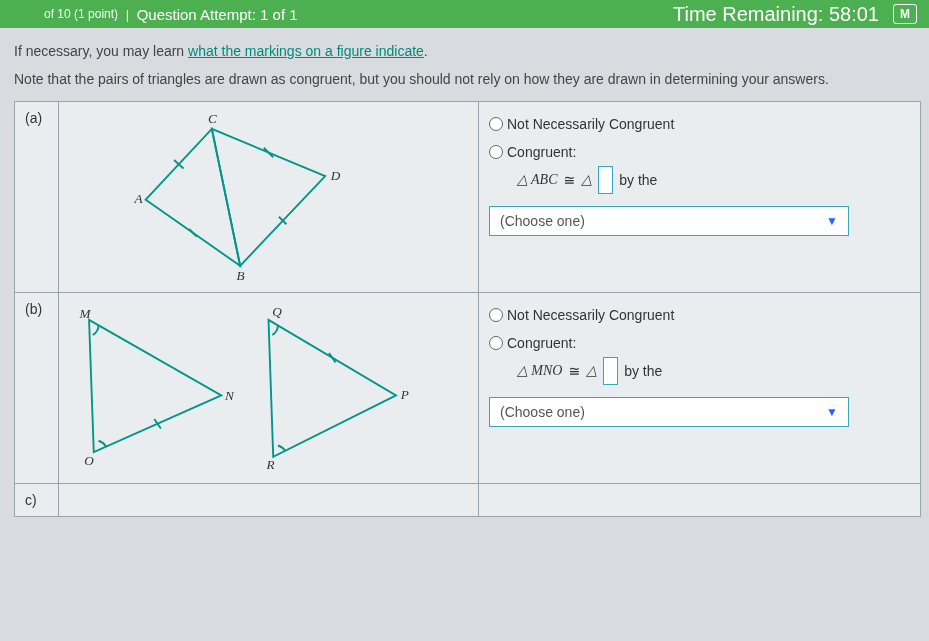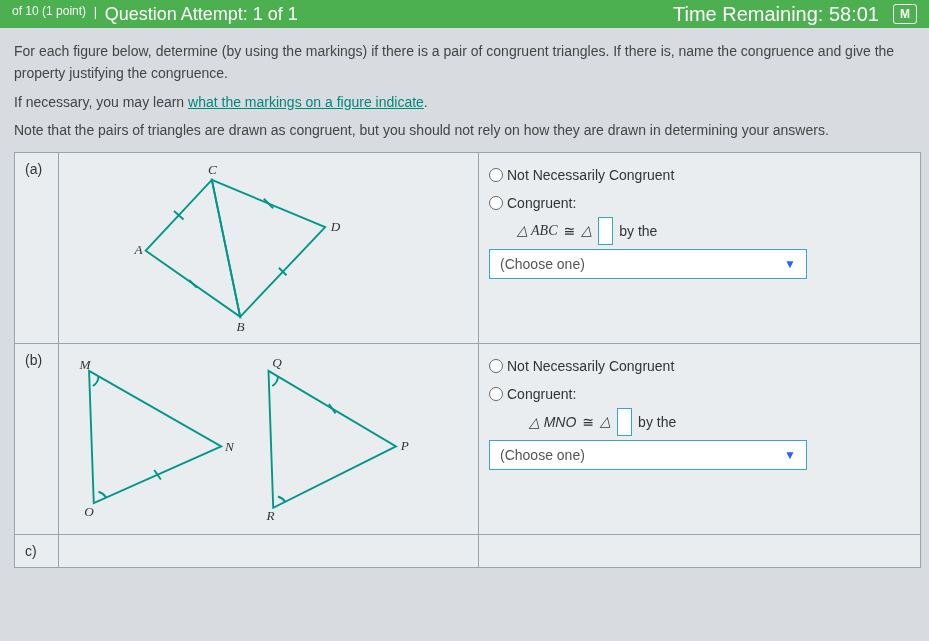--- a/index.html
+++ b/index.html
@@ -13,24 +13,24 @@
   }
   .header {
     background: #4caf50;
     color: #fff;
     display: flex;
     align-items: center;
     padding: 4px 12px;
     height: 28px;
     font-size: 13px;
   }
-  .header-left { flex: 1; display:flex; gap:4px;}
+  .header-left { flex: 1; display:flex; align-items:center; gap:4px;margin-left:32px;}
   .header-right { display: flex; align-items: center; gap: 14px; }
   .points { font-size: 12px; opacity: 0.95; }
-  .attempt { font-size: 18px; }
+  .attempt { font-size: 15px; }
   .timer { font-size: 20px; }
   .menu-btn {
     border: 1px solid #fff;
     border-radius: 3px;
     width: 24px;
     height: 20px;
     display:flex;
     align-items:center;
     justify-content:center;
     font-size:12px;
@@ -89,26 +89,26 @@
   .tri-box {
     display:inline-block;
     border:1px solid #3aa6b9;
     padding: 0 3px;
     color:#333;
     background:#fff;
     font-size:13px;
     vertical-align:-1px;
   }
   .dropdown {
-    margin-top:4px;
+    margin-top:12px;
     margin-left:0;
     border:1.5px solid #3aa6b9;
     background:#fff;
     height:30px;
-    width: 318px;
+    width: 360px;
     display:flex;
     align-items:center;
     justify-content:space-between;
     padding:0 10px;
     color:#555;
     font-size:14px;
     cursor:pointer;
   }
   .dropdown .caret {
     color:#2962ff;
@@ -136,21 +136,20 @@
     <span>&nbsp;|&nbsp;</span>
     <span class="attempt">Question Attempt: 1 of 1</span>
   </div>
   <div class="header-right">
     <span class="timer">Time Remaining: 58:01</span>
     <span class="menu-btn">M</span>
   </div>
 </div>
 
 <div class="content">
-  <p>For each figure below, determine (by using the markings) if there is a pair of congruent triangles. If there is, name the congruence and give the property justifying the congruence.</p>
   <p>
     <span>If necessary, you may learn </span><a class="link">what the markings on a figure indicate</a><span>.</span>
   </p>
   <p>Note that the pairs of triangles are drawn as congruent, but you should not rely on how they are drawn in determining your answers.</p>
 </div>
 
 <div class="worksheet">
 <table class="panel">
 
 <tbody>
@@ -221,21 +220,21 @@
 
       <text class="pt-label" x="214" y="16">Q</text>
       <text class="pt-label" x="350" y="104">P</text>
       <text class="pt-label" x="208" y="178">R</text>
     </svg>
   </td>
   <td class="answer-cell">
     <div><span class="radio"></span><span>Not Necessarily Congruent</span></div>
     <div><span class="radio"></span><span>Congruent:</span></div>
     <div class="indent">
-      <span style="font-style:italic;font-family:Liberation Sans, sans-serif;margin-left:12px;">
+      <span style="font-style:italic;font-family:Liberation Serif, serif;">
         <span>△</span>
         <span>MNO</span>
       </span>
       <span>≅</span>
       <span style="font-style:italic;font-family:'Times New Roman',serif;">△</span>
               <span class="tri-box">&nbsp;&nbsp;</span>
       <span>by the</span>
     </div>
     <div class="dropdown">
       <span>(Choose one)</span>

